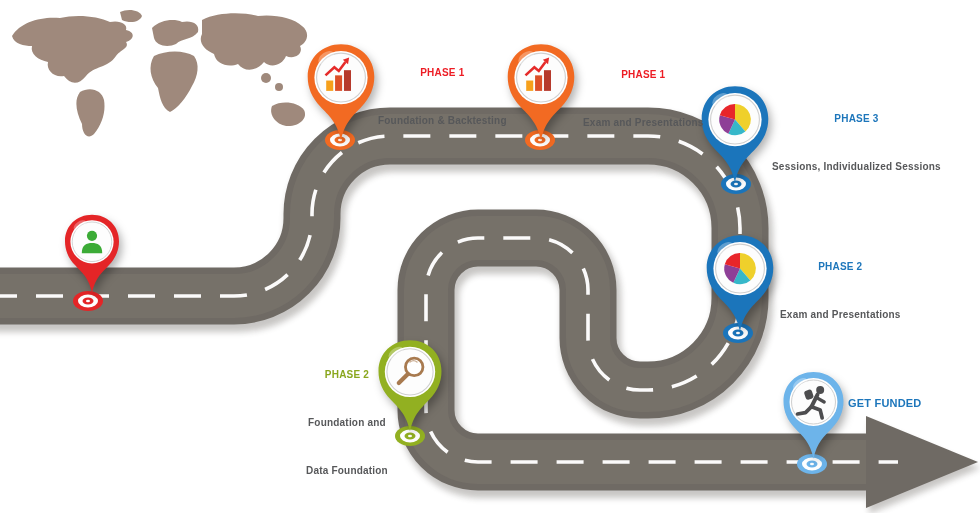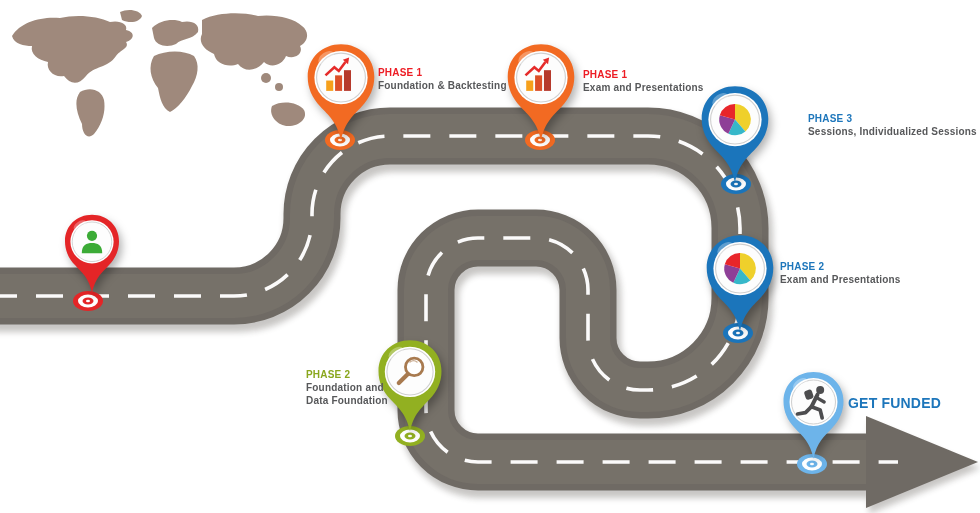--- a/index.html
+++ b/index.html
@@ -20,30 +20,30 @@
   .s-arrow{stroke:var(--arrow_red);} .f-arrow{fill:var(--arrow_red);}
   .f-pie-red{fill:var(--pie_red);} .f-pie-purple{fill:var(--pie_purple);}
   .f-pie-teal{fill:var(--pie_teal);} .f-pie-yellow{fill:var(--pie_yellow);}
   .s-mag{stroke:var(--magnifier_brown);}
   .f-run{fill:var(--runner_gray);} .s-run{stroke:var(--runner_gray);}
 
   .pin{position:absolute;filter:drop-shadow(3px 5px 4px rgba(0,0,0,.30));}
   .pin svg{width:100%;height:100%;}
   .pin-face{fill:#fdfdfd;stroke:#cfcfcf;stroke-width:1.5;}
 
-  .lbl{position:absolute;font-weight:bold;font-size:10px;line-height:13px;letter-spacing:.2px;white-space:nowrap;}
+  .lbl{position:absolute;font-weight:bold;font-size:10px;line-height:13px;letter-spacing:.2px;white-space:nowrap;text-align:center;}
   .c-red{color:var(--text_red);} .c-blue{color:var(--text_blue);}
-  .c-green{color:var(--text_green);} .c-gray{color:var(--text_gray);}
+  .c-green{color:var(--text_green);} .c-gray{color:var(--text_gray);margin-top:35px;}
   #lbl-0{left:127px;top:236px;}
   #lbl-1{left:378px;top:66px;}
   #lbl-2{left:583px;top:68px;}
-  #lbl-3{left:808px;top:112px;}
+  #lbl-3{left:772px;top:112px;}
   #lbl-4{left:780px;top:260px;}
   #lbl-5{left:306px;top:368px;}
-  #lbl-6{left:848px;top:397px;font-size:14px;}
+  #lbl-6{left:848px;top:397px;font-size:11px;}
 </style>
 </head>
 <body>
 
 <div id="stage">
 
   <svg class="layer" width="316" height="146" viewBox="0 0 316 146" style="left:2px;top:6px;">
     <g class="f-map" opacity="0.97">
       <path d="M10,30 C18,16 40,10 58,12 C74,8 96,10 108,16 C118,14 126,18 124,24 C134,26 132,34 124,36 C128,42 118,44 114,50 C106,62 92,60 84,70 C76,80 68,78 62,70 C52,72 44,64 46,56 C36,54 28,48 30,40 C22,40 12,38 10,30 Z"></path>
       <path d="M118,6 C126,2 138,4 140,10 C138,16 128,18 120,14 Z"></path>

